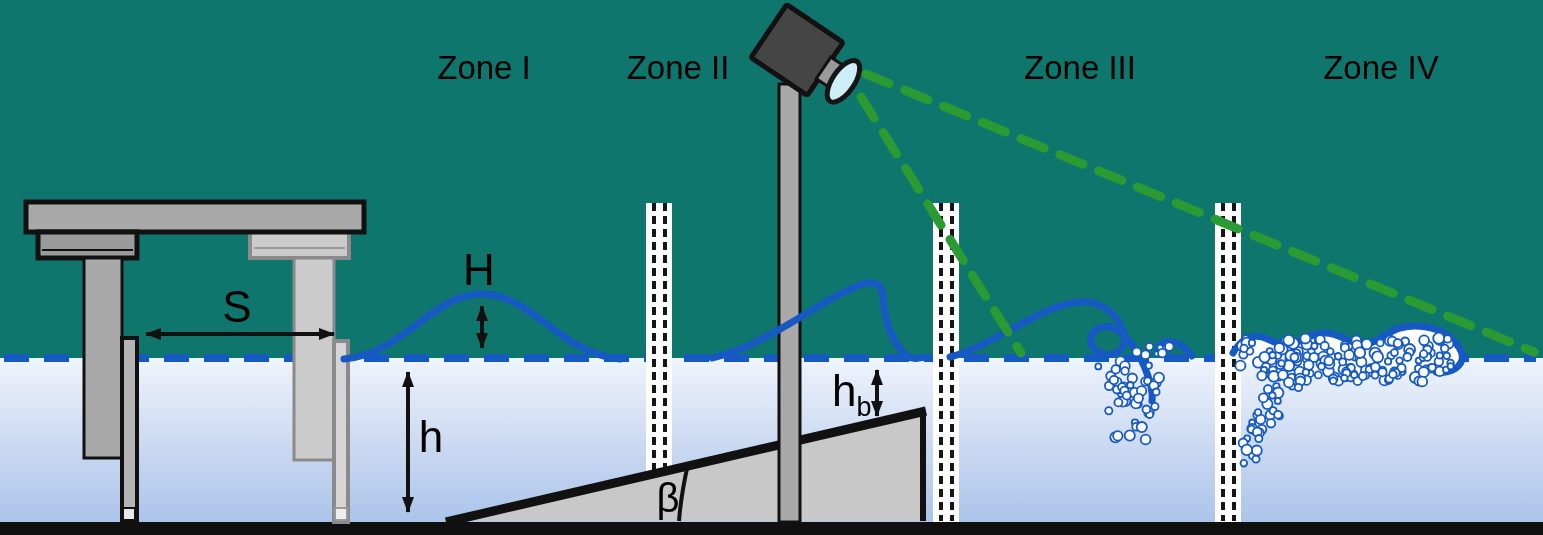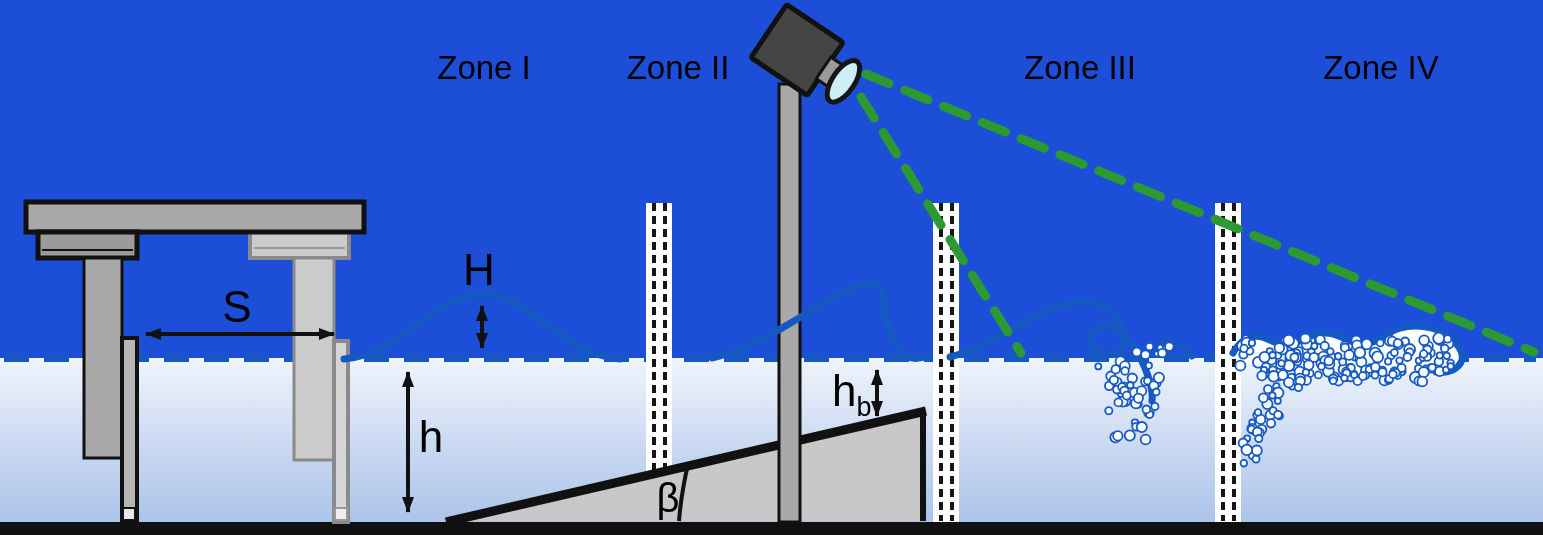--- a/index.html
+++ b/index.html
@@ -1,16 +1,16 @@
 <!DOCTYPE html>
 <html><head>
 <meta charset="utf-8">
 <style>
   html,body{margin:0;padding:0;background:#fff;}
-  #stage{position:relative;width:1543px;height:535px;background:#1d4ed8;overflow:hidden;
+  #stage{position:relative;width:1543px;height:535px;background:#0f766e;overflow:hidden;
          font-family:"Liberation Sans",sans-serif;}
   svg{display:block;}
   text{font-family:"Liberation Sans",sans-serif;fill:#000;}
   .zone-label{font-size:33px;}
   .dim-label{font-size:44px;}
   .dim-label-sub{font-size:27px;}
   .beta-label{font-size:40px;}
   .waterline{stroke:#1659c2;stroke-width:8;stroke-dasharray:25 15;fill:none;}
   .wave{stroke:#1659c2;stroke-width:7;fill:none;stroke-linecap:round;stroke-linejoin:round;}
   .ray{stroke:#2c9a32;stroke-width:9;stroke-dasharray:25 17;stroke-linecap:round;fill:none;}

